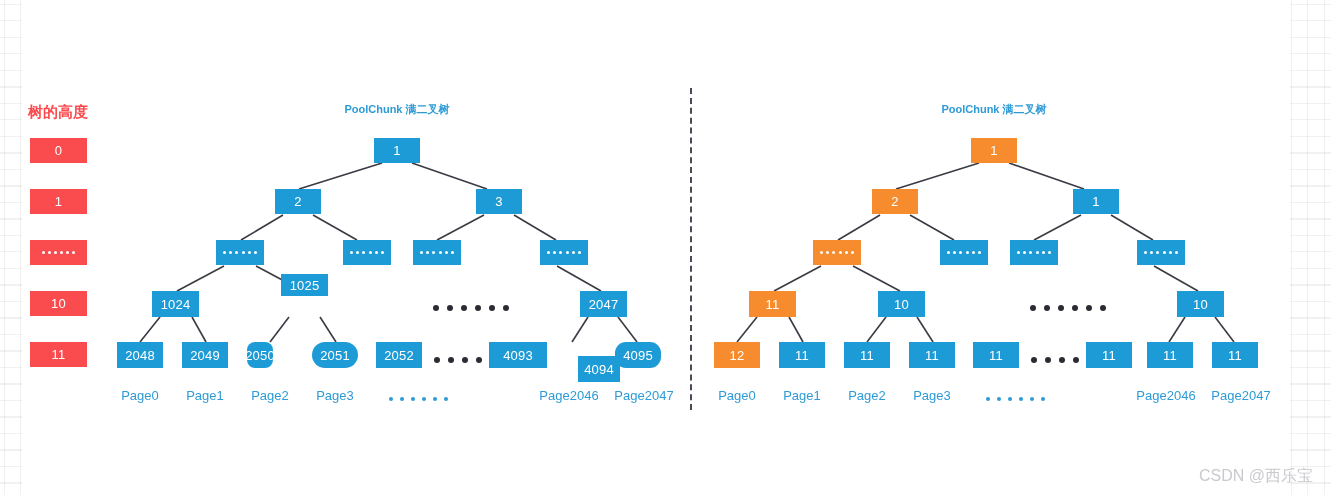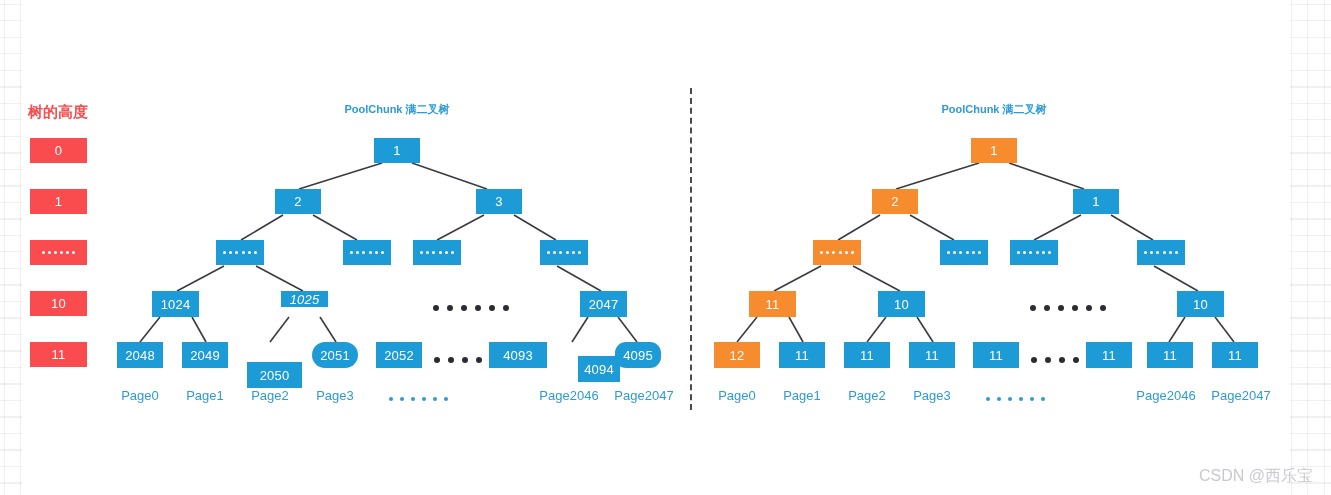--- a/index.html
+++ b/index.html
@@ -162,29 +162,29 @@
       <span><span class="dt"></span><span class="dt"></span><span class="dt"></span><span class="dt"></span><span class="dt"></span><span class="dt"></span></span>
     </div>
     <div class="node blue dots-node" style="left:413px;top:240px;width:48px;height:25px;">
       <span><span class="dt"></span><span class="dt"></span><span class="dt"></span><span class="dt"></span><span class="dt"></span><span class="dt"></span></span>
     </div>
     <div class="node blue dots-node" style="left:540px;top:240px;width:48px;height:25px;">
       <span><span class="dt"></span><span class="dt"></span><span class="dt"></span><span class="dt"></span><span class="dt"></span><span class="dt"></span></span>
     </div>
 
     <div class="node blue" style="left:152px;top:291px;width:47px;height:26px;">1024</div>
-    <div class="node blue" style="left:281px;top:291px;width:47px;height:16px;font-style:italic;">1025</div>
+    <div class="node blue" style="left:281px;top:274px;width:47px;height:22px;">1025</div>
     <div class="node blue" style="left:580px;top:291px;width:47px;height:26px;">2047</div>
     <div class="elips dark" style="left:429px;top:305px;">
       <span class="dt"></span><span class="dt"></span><span class="dt"></span><span class="dt"></span><span class="dt"></span><span class="dt"></span>
     </div>
 
     <div class="node blue" style="left:117px;top:342px;width:46px;height:26px;">2048</div>
     <div class="node blue" style="left:182px;top:342px;width:46px;height:26px;">2049</div>
-    <div class="node blue" style="left:247px;top:362px;width:55px;height:26px;">2050</div>
+    <div class="node blue" style="left:247px;top:342px;width:26px;height:26px;border-radius:8px;">2050</div>
     <div class="node blue" style="left:312px;top:342px;width:46px;height:26px;border-radius:13px;">2051</div>
     <div class="node blue" style="left:376px;top:342px;width:46px;height:26px;">2052</div>
     <div class="elips dark" style="left:430px;top:357px;">
       <span class="dt"></span><span class="dt"></span><span class="dt"></span><span class="dt"></span><span class="dt"></span><span class="dt"></span>
     </div>
     <div class="node blue" style="left:489px;top:342px;width:58px;height:26px;text-align:center;">4093</div>
     <div class="node blue" style="left:550px;top:356px;width:42px;height:26px;margin-left:28px;">4094</div>
     <div class="node blue" style="left:615px;top:342px;width:46px;height:26px;border-radius:11px;">4095</div>
 
     <div class="pagelabel" style="left:112px;top:388px;width:56px;">Page0</div>

